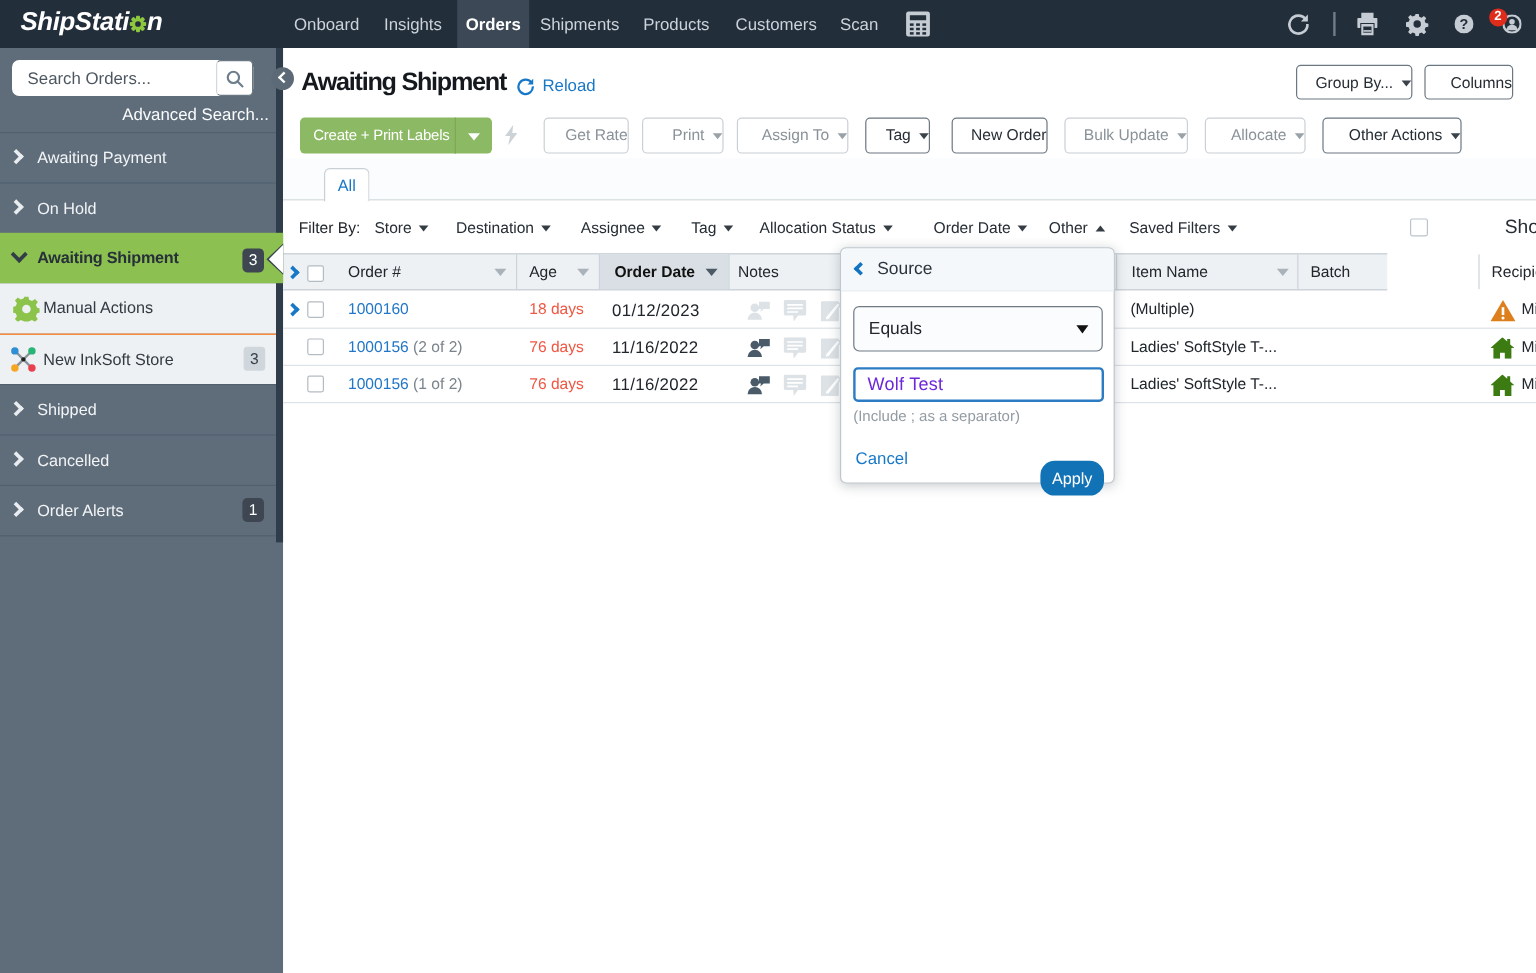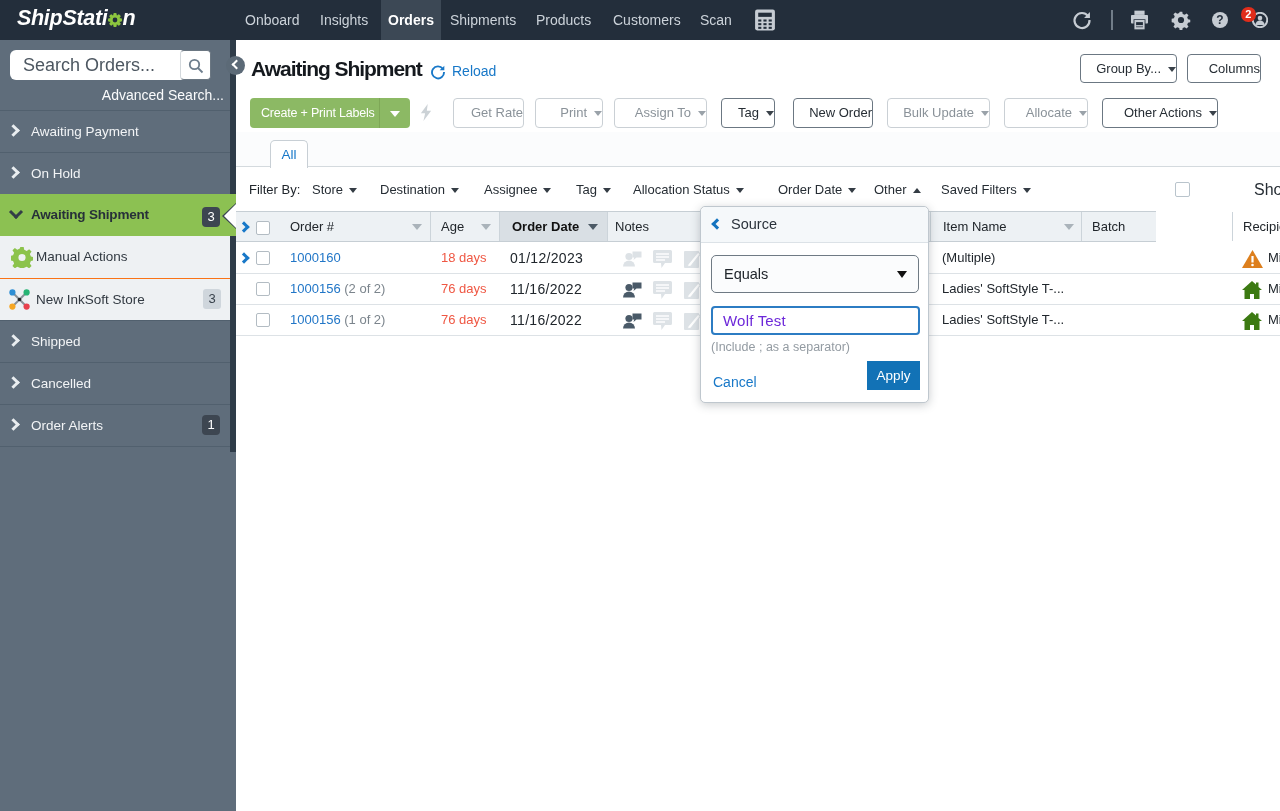--- a/index.html
+++ b/index.html
@@ -8,21 +8,21 @@
 .abs{position:absolute}
 
 #nav{position:absolute;left:0;top:0;width:1280px;height:40px;background:#232e3b}
 .navitem{position:absolute;top:0;height:40px;line-height:40px;color:#ccd3da;font-size:14px;white-space:nowrap}
 .navactive{background:#3c4855;color:#fff;font-weight:bold;text-align:center}
 #logo{position:absolute;left:17px;top:6px;font-size:21.5px;font-weight:bold;font-style:italic;color:#fff;letter-spacing:-0.3px}
 .gear-o{display:inline-block;vertical-align:-1.5px;margin:0 0.5px}
 
 #sidebar{position:absolute;left:0;top:40px;width:236px;height:771px;background:#5f6d7b}
 #searchbox{position:absolute;left:10px;top:10px;width:201px;height:30px;background:#fff;border-radius:6px}
-#searchbox .ph{position:absolute;left:13px;top:0;line-height:30px;font-size:18px;color:#4d5761}
+#searchbox .ph{position:absolute;left:13px;top:0;line-height:30px;font-size:14px;color:#4d5761}
 #searchbox .btn{position:absolute;right:0;top:0;width:31px;height:30px;border-left:1px solid #d3d8dc}
 #advsearch{position:absolute;right:12px;top:47px;color:#fbfcfd;font-size:14px}
 .srow{position:absolute;left:0;width:236px;height:42px;border-top:1px solid #51606e;color:#f2f4f6;font-size:13.5px}
 .srow .lbl{position:absolute;left:31px;top:0;line-height:41px}
 .chev-r{position:absolute;left:9px;top:15px;width:9px;height:9px;border-right:3px solid #e9edf0;border-top:3px solid #e9edf0;transform:rotate(45deg)}
 .badge-navy{position:absolute;right:16px;top:10px;min-width:18px;height:20px;background:#3d4651;color:#fff;border-radius:4px;font-size:13px;line-height:20px;text-align:center;padding:0 4px}
 #selrow{position:absolute;left:0;top:154px;width:236px;height:42px;background:#8cc152;z-index:5}
 #selrow .lbl{position:absolute;left:31px;line-height:42px;font-weight:bold;color:#273039;font-size:13.5px;letter-spacing:-0.2px}
 #selrow .chev-d{position:absolute;left:10.5px;top:13px;width:10px;height:10px;border-right:3px solid #333d47;border-bottom:3px solid #333d47;transform:rotate(45deg)}
 #notch-dark{position:absolute;right:0;top:9px;width:0;height:0;border-right:14px solid #394551;border-top:13px solid transparent;border-bottom:13px solid transparent}
@@ -69,21 +69,21 @@
 #popup .hd{position:absolute;left:0;top:0;width:227px;height:36px;background:#f5f8fa;border-bottom:1px solid #dce2e7;border-radius:5px 5px 0 0}
 #popup .hd .back{position:absolute;left:12px;top:13px;width:8px;height:8px;border-left:3px solid #1373bf;border-bottom:3px solid #1373bf;transform:rotate(45deg)}
 #popup .hd .t{position:absolute;left:30px;top:0;line-height:35px;font-size:14.5px;color:#2b333c}
 #popup .sel{position:absolute;left:10px;top:48px;width:208px;height:38px;border:1px solid #6f7a84;border-radius:5px;background:#fbfcfd}
 #popup .sel .t{position:absolute;left:12px;line-height:36px;font-size:14.5px;color:#21262c}
 #popup .sel .car{position:absolute;right:11px;top:15px;width:0;height:0;border-left:5.5px solid transparent;border-right:5.5px solid transparent;border-top:7px solid #111}
 #popup .inp{position:absolute;left:10px;top:99px;width:209px;height:29px;border:2px solid #2c7cc3;border-radius:4px;background:#fff}
 #popup .inp .t{position:absolute;left:10px;line-height:25px;font-size:15px;color:#6d28d9;letter-spacing:0.2px}
 #popup .hint{position:absolute;left:10px;top:133px;font-size:12.5px;color:#939ba2}
 #popup .cancel{position:absolute;left:12px;top:167px;font-size:14px;color:#1878c8}
-#popup .apply{position:absolute;left:166px;top:154px;width:53px;height:29px;background:#1272b6;border-radius:0;color:#fff;font-size:13.5px;text-align:center;line-height:29px}
+#popup .apply{position:absolute;left:166px;top:177px;width:53px;height:29px;background:#1272b6;border-radius:12px;color:#fff;font-size:13.5px;text-align:center;line-height:29px}
 .ic{position:absolute}
 </style>
 </head>
 <body>
 
 <div id="nav">
   <div id="logo">ShipStati<span class="gear-o"><svg width="14" height="14" viewBox="0 0 20 20">
           <g fill="#8dc63f">
             <circle cx="10" cy="10" r="7"></circle>
             <g>

